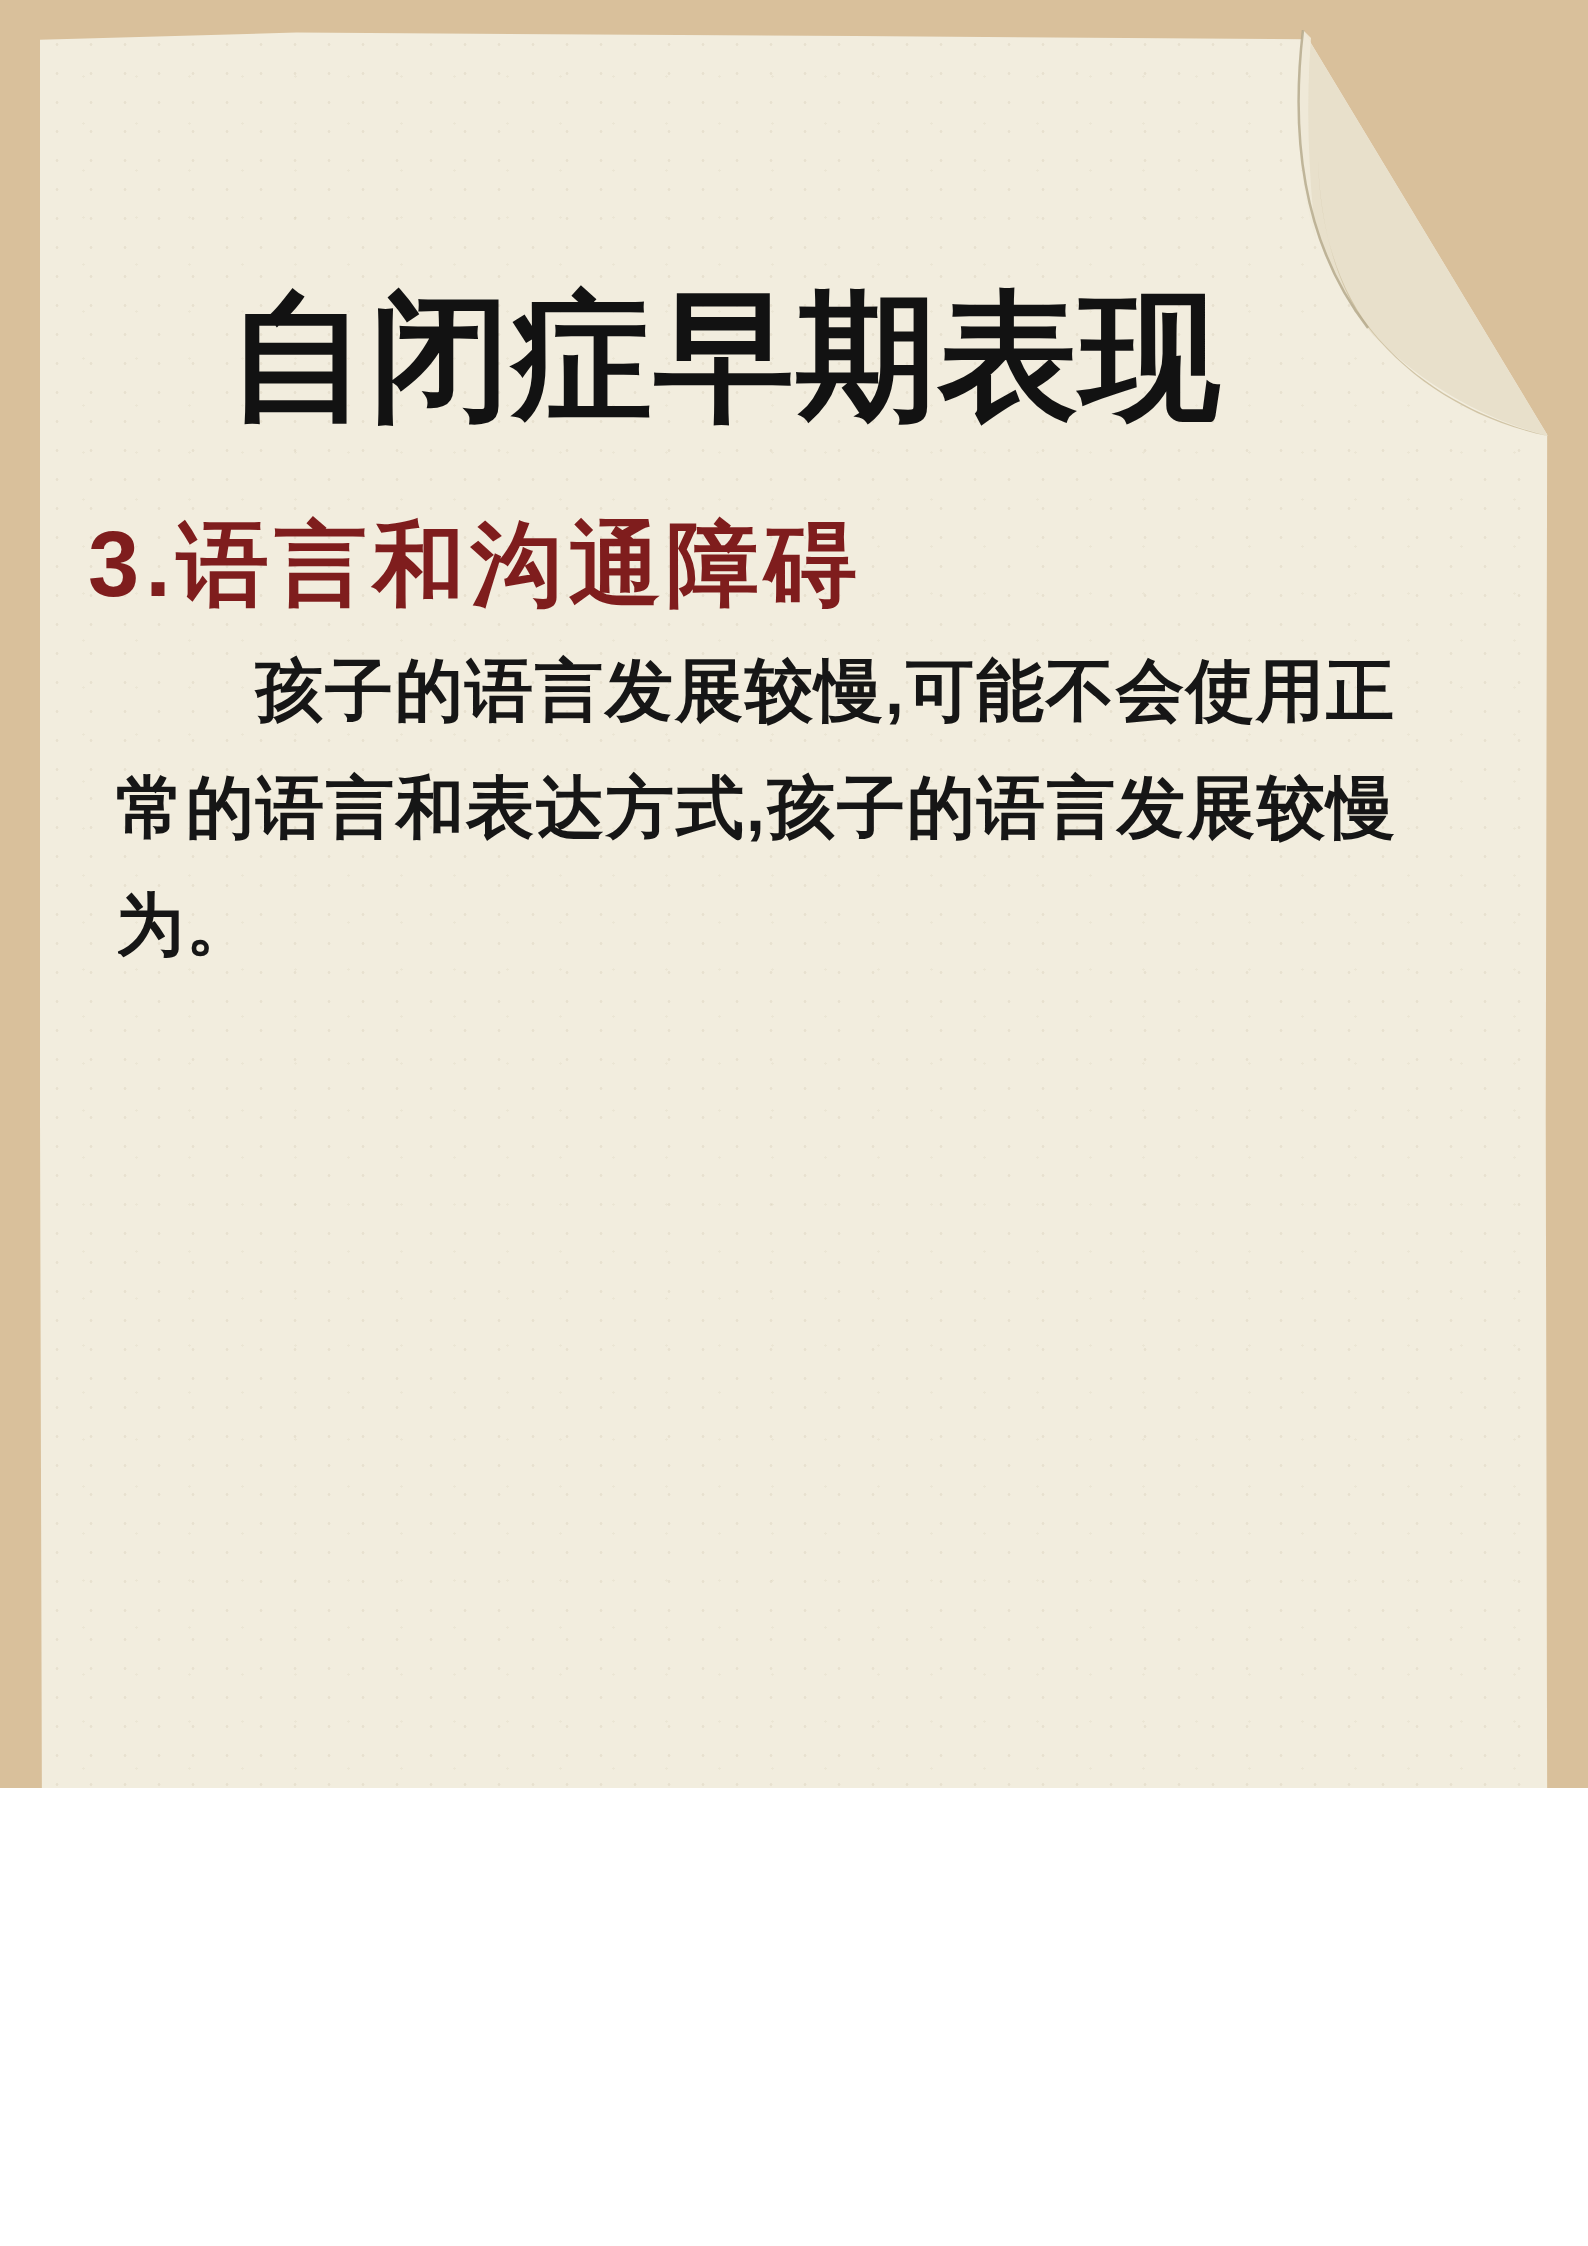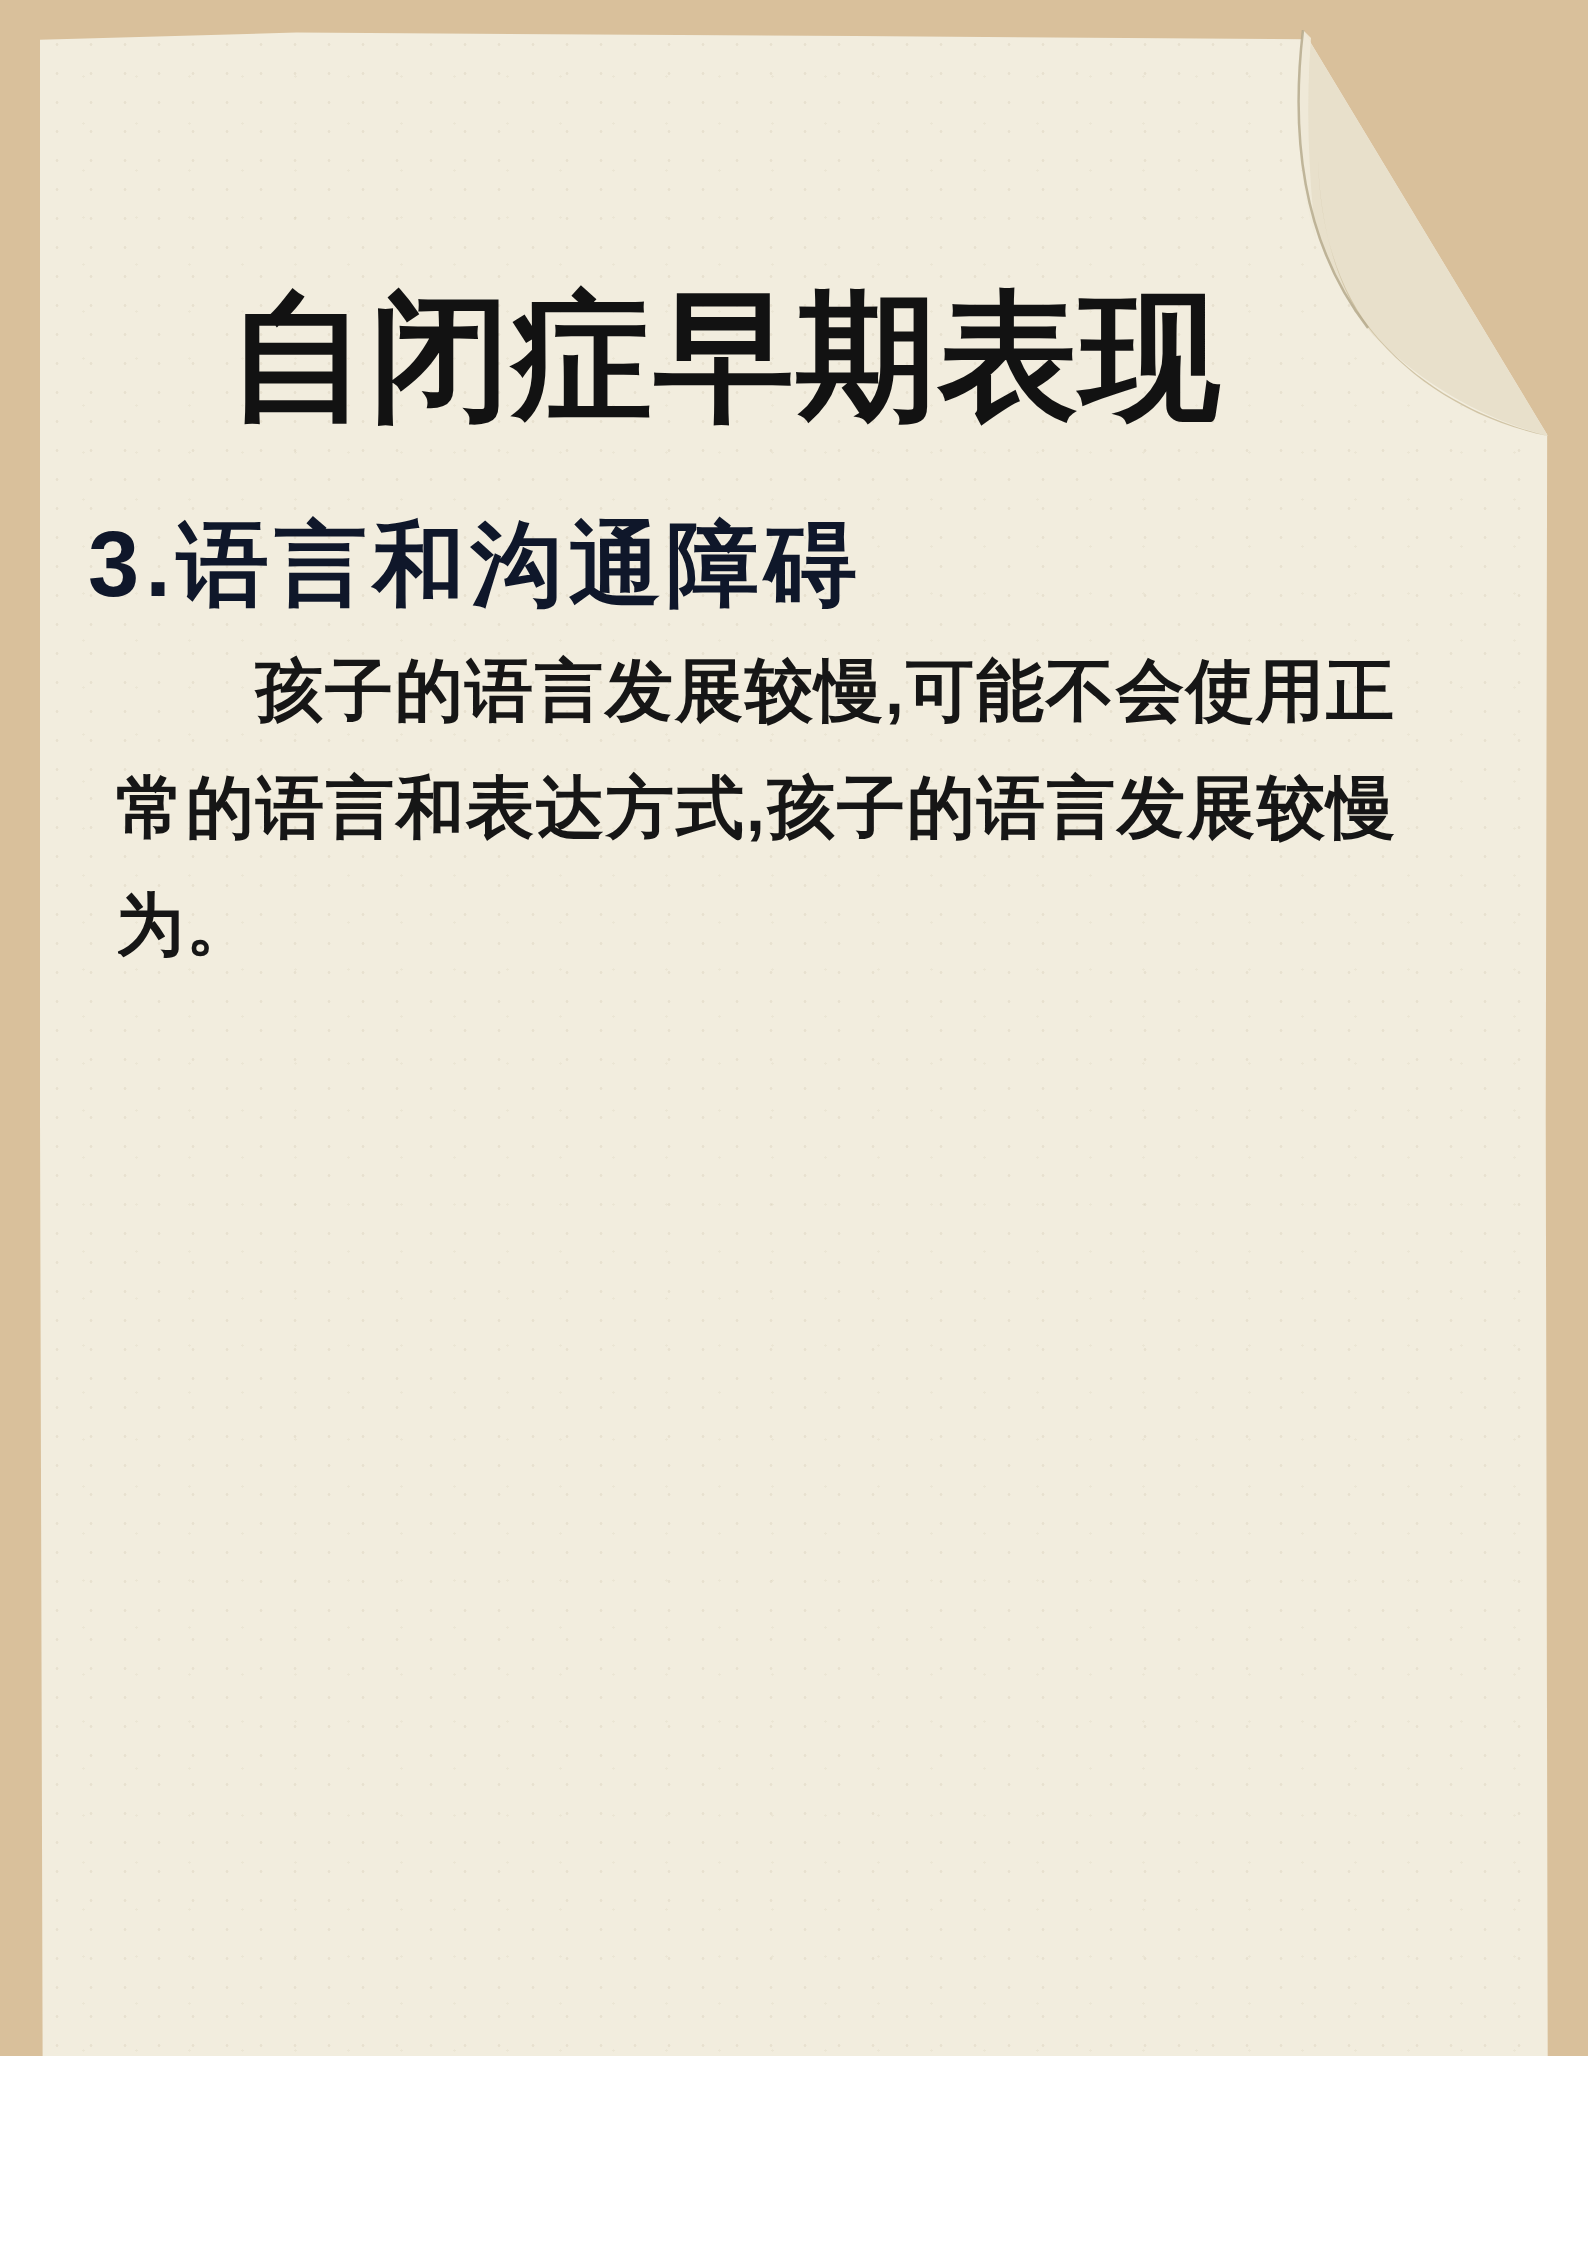--- a/index.html
+++ b/index.html
@@ -1,19 +1,19 @@
 <!DOCTYPE html>
 <html><head>
 <meta charset="utf-8">
 <style>
   html, body { margin: 0; padding: 0; }
   .page {
     position: relative;
     width: 1588px;
-    height: 2056px;
+    height: 1788px;
     background: #d9c09b;
     overflow: hidden;
     font-family: "Liberation Sans", sans-serif;
     color: #151515;
   }
   .paper {
     position: absolute;
     left: 40px;
     top: 30px;
     width: 1508px;
@@ -72,21 +72,21 @@
   }
   .section-heading {
     position: absolute;
     left: 88px;
     top: 436px;
     font-size: 92px;
     line-height: 104px;
     font-weight: 900;
     letter-spacing: 6px;
     white-space: nowrap;
-    color: #0f172a;
+    color: #7f1d1d;
   }
   .body-text {
     position: absolute;
     left: 116px;
     top: 632px;
     width: 1280px;
     font-size: 68px;
     line-height: 117px;
     font-weight: 900;
     letter-spacing: 2px;

